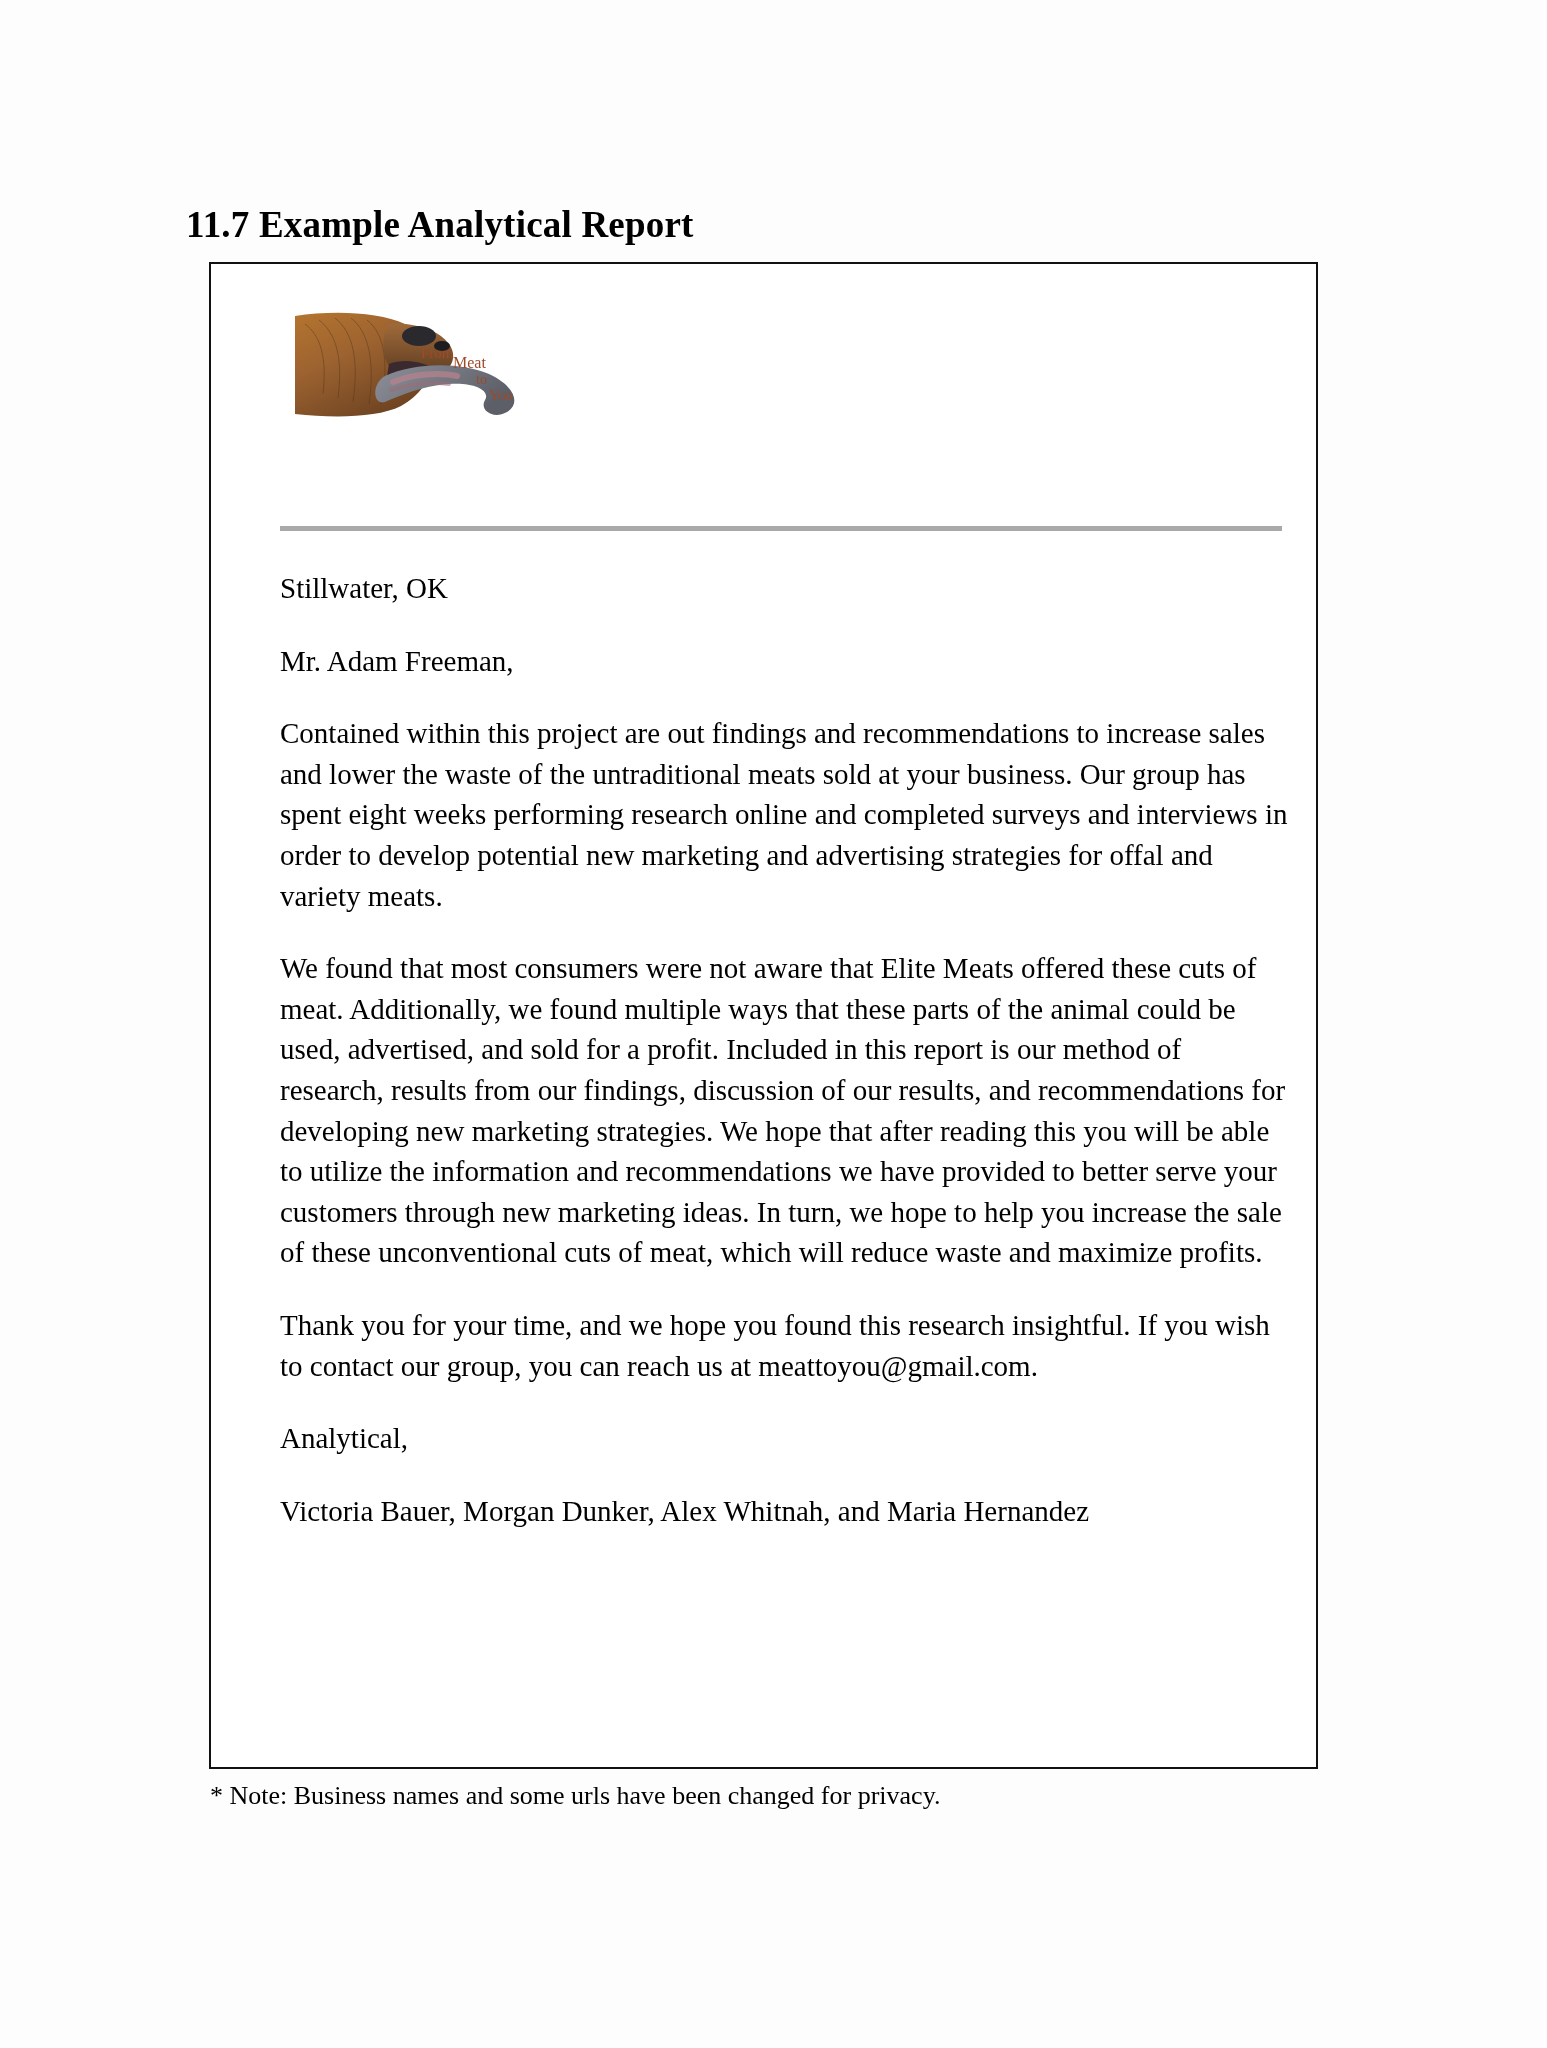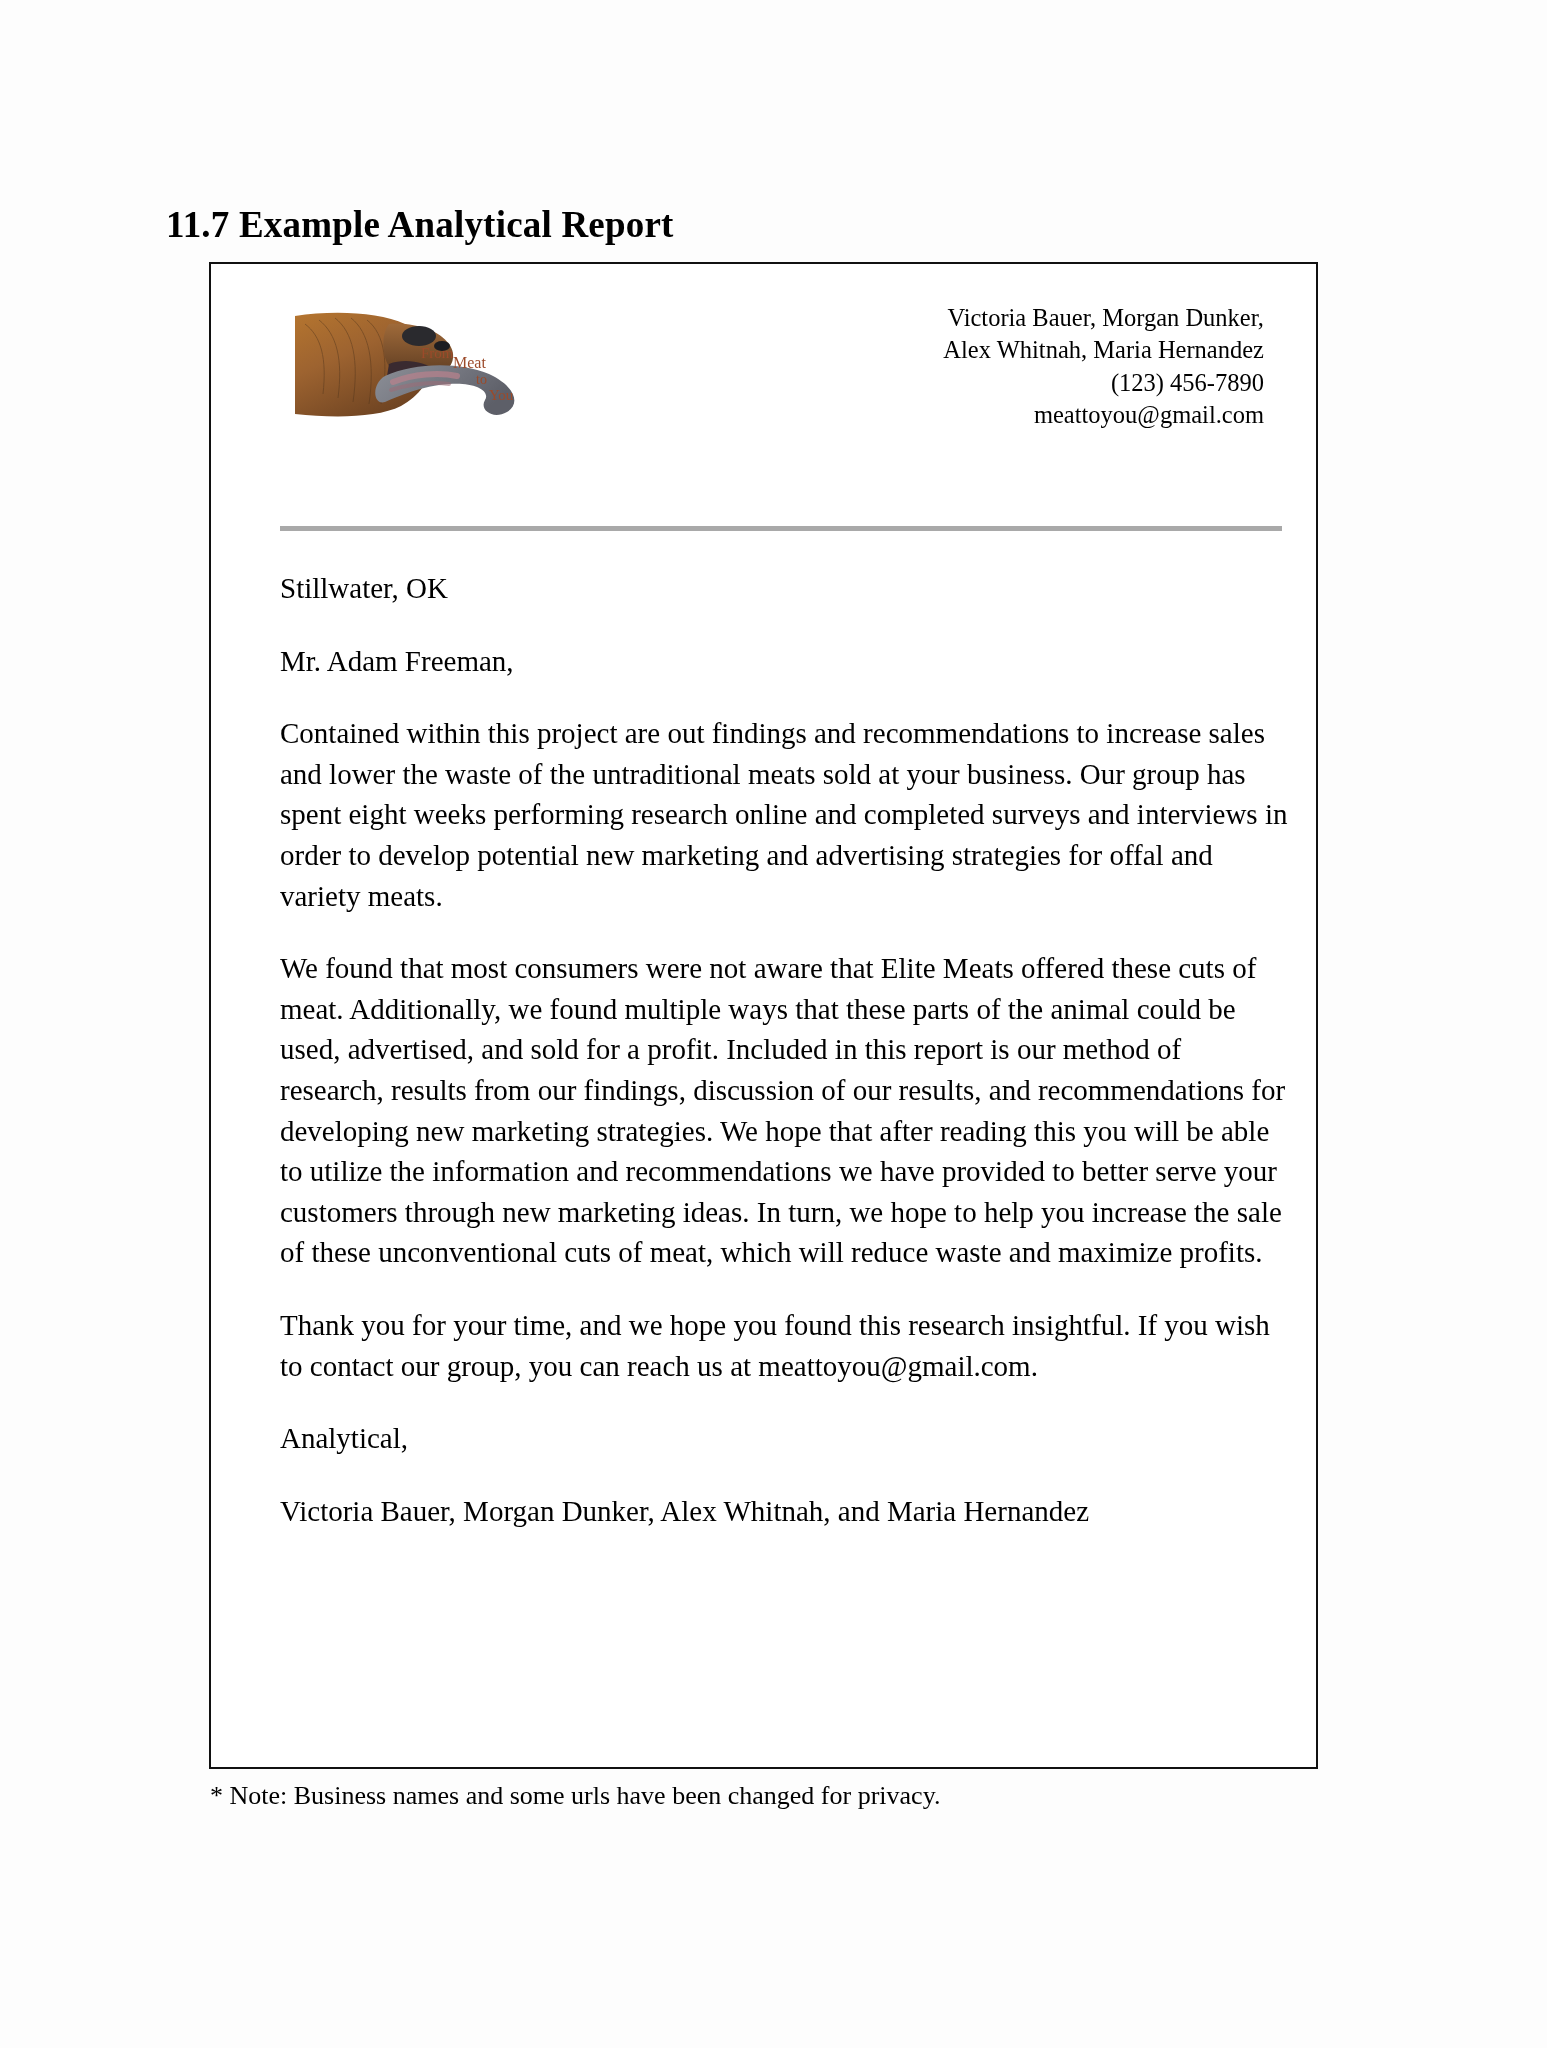--- a/index.html
+++ b/index.html
@@ -19,21 +19,21 @@
 
   .page {
     position: absolute;
     inset: 0;
     background: #fdfdfd;
   }
 
   
   .doc-heading {
     position: absolute;
-    left: 166px;
+    left: 186px;
     top: 180px;
     font-size: 37px;
     font-weight: bold;
     letter-spacing: 0.2px;
     line-height: 1.1;
     white-space: nowrap;
   }
 
   
   .letter-box {
@@ -180,26 +180,20 @@
 
             <g font-family="Liberation Serif, serif" fill="#9c4a2a">
               <text x="128" y="48" font-size="15">From</text>
               <text x="160" y="58" font-size="16">Meat</text>
               <text x="183" y="74" font-size="14">to</text>
               <text x="196" y="90" font-size="15">You</text>
             </g>
           </svg>
         </div>
 
-        <div class="contact-block">
-          <div>Victoria Bauer, Morgan Dunker,</div>
-          <div>Alex Whitnah, Maria Hernandez</div>
-          <div>(123) 456-7890</div>
-          <div>meattoyou@gmail.com</div>
-        </div>
 
       </div>
 
       <hr class="divider">
 
       <div class="letter-body">
         <p>Stillwater, OK</p>
         <p>Mr. Adam Freeman,</p>
         <p>Contained within this project are out findings and recommendations to increase sales and lower the waste of the untraditional meats sold at your business. Our group has spent eight weeks performing research online and completed surveys and interviews in order to develop potential new marketing and advertising strategies for offal and variety meats.</p>
         <p>We found that most consumers were not aware that Elite Meats offered these cuts of meat. Additionally, we found multiple ways that these parts of the animal could be used, advertised, and sold for a profit. Included in this report is our method of research, results from our findings, discussion of our results, and recommendations for developing new marketing strategies. We hope that after reading this you will be able to utilize the information and recommendations we have provided to better serve your customers through new marketing ideas. In turn, we hope to help you increase the sale of these unconventional cuts of meat, which will reduce waste and maximize profits.</p>

